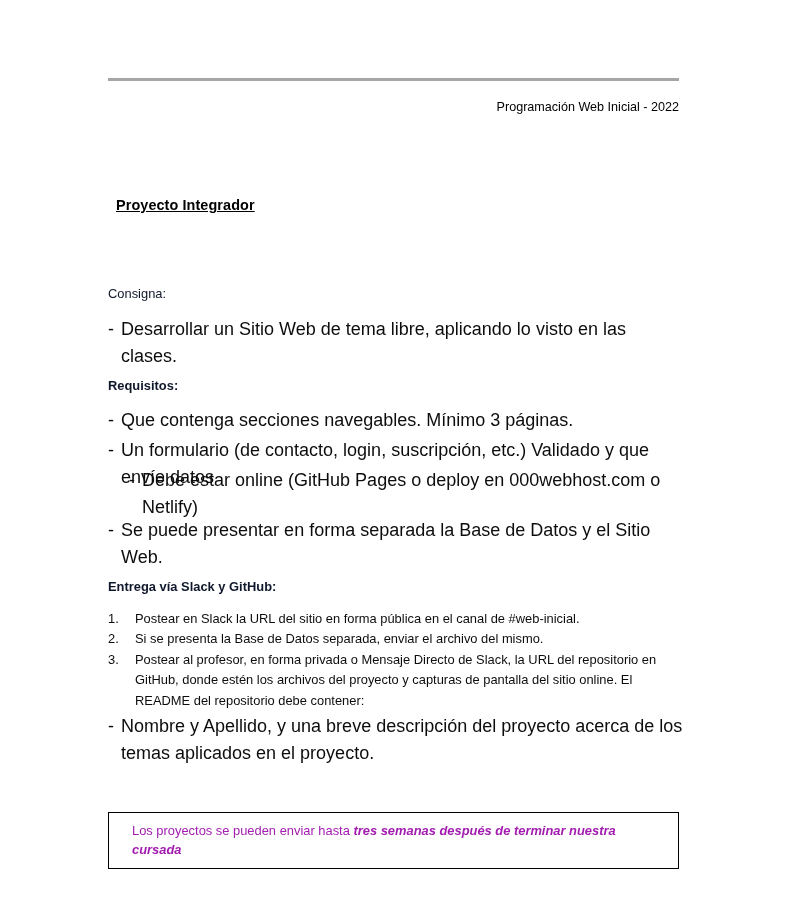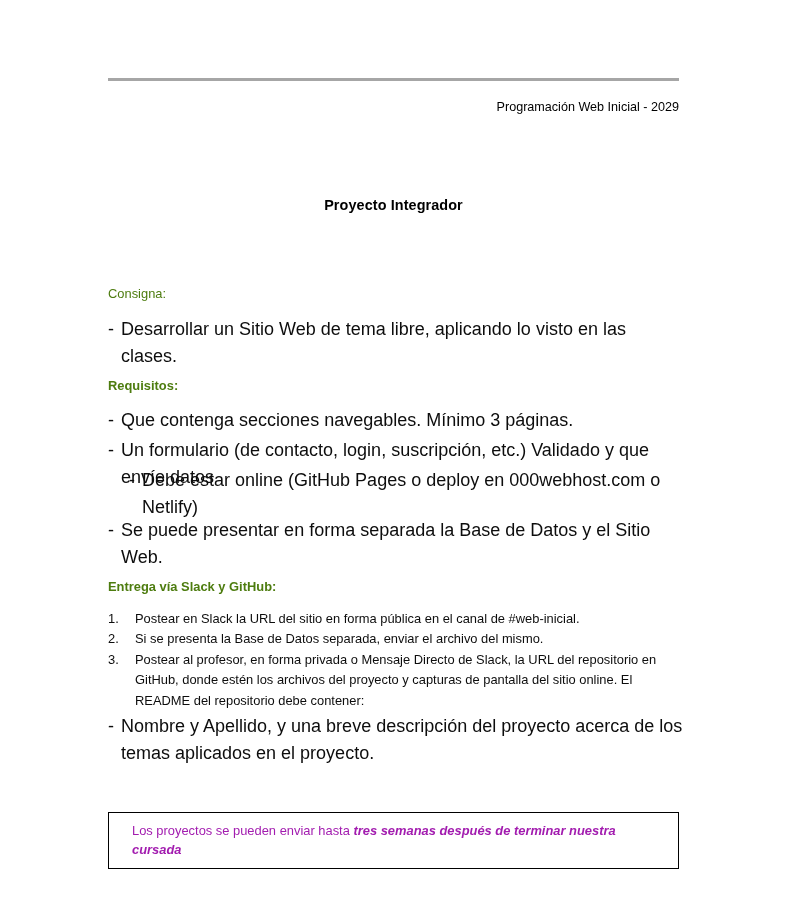--- a/index.html
+++ b/index.html
@@ -49,35 +49,36 @@
     font-size: 12.6px;
     font-weight: normal;
     line-height: 1.3;
     margin-top: 5px;
     white-space: nowrap;
   }
 
   
   .doc-title {
     position: absolute;
-    left: 108px;
+    left: 116px;
     top: 197px;
     width: 571px;
-    text-align: center;
+    text-align: left;
     font-size: 14.4px;
     font-weight: bold;
     letter-spacing: .1px;
+    text-decoration: underline;
   }
 
   
   .txt {
     position: absolute;
     font-size: 12.9px;
     line-height: 1.45;
-    color: #4d7c0f;
+    color: #0f172a;
   }
   .bold { font-weight: bold; }
 
   .lbl-consigna { left: 108px; top: 285px; }
   .lbl-requisitos { left: 108px; top: 377px; }
   .lbl-entrega  { left: 108px; top: 578px; }
 
   
   .dash-item {
     position: absolute;
@@ -146,21 +147,21 @@
   }
 </style>
 </head>
 <body>
 
 <div class="page">
 
   <div class="header-rule"></div>
 
   <div class="header-block">
-    <div class="header-sub">Programación Web Inicial - 2029</div>
+    <div class="header-sub">Programación Web Inicial - 2022</div>
   </div>
 
   <div class="doc-title">Proyecto Integrador</div>
 
   <div class="txt lbl-consigna">Consigna:</div>
 
   <div class="dash-item c1">
     <span class="d">-</span><span>Desarrollar un Sitio Web de tema libre, aplicando lo visto en las clases.</span>
   </div>
 

